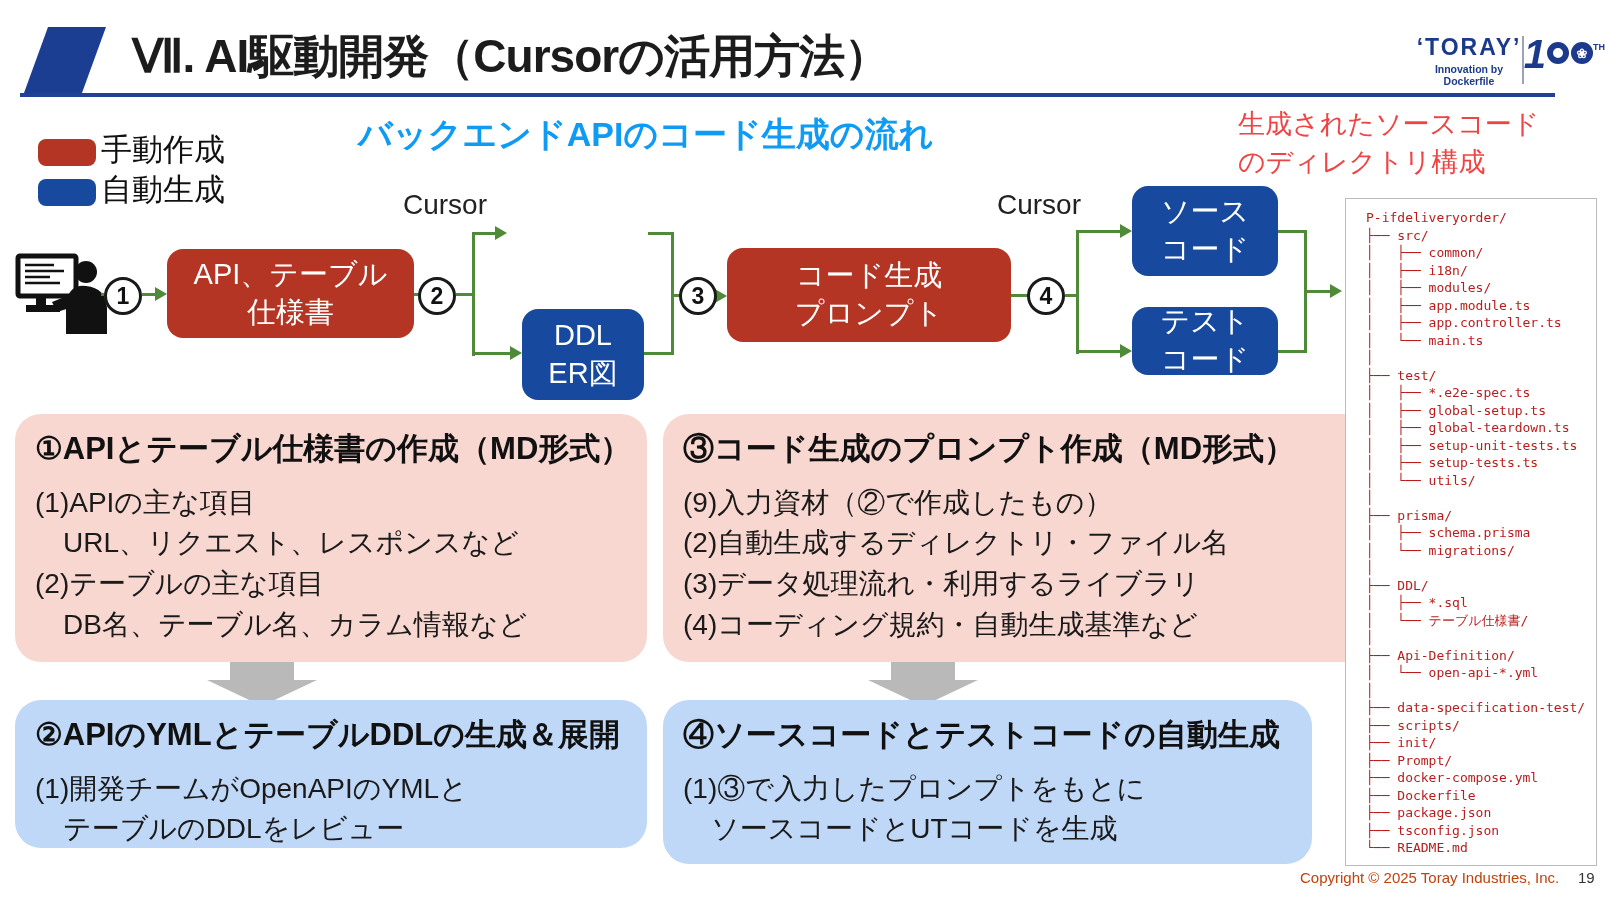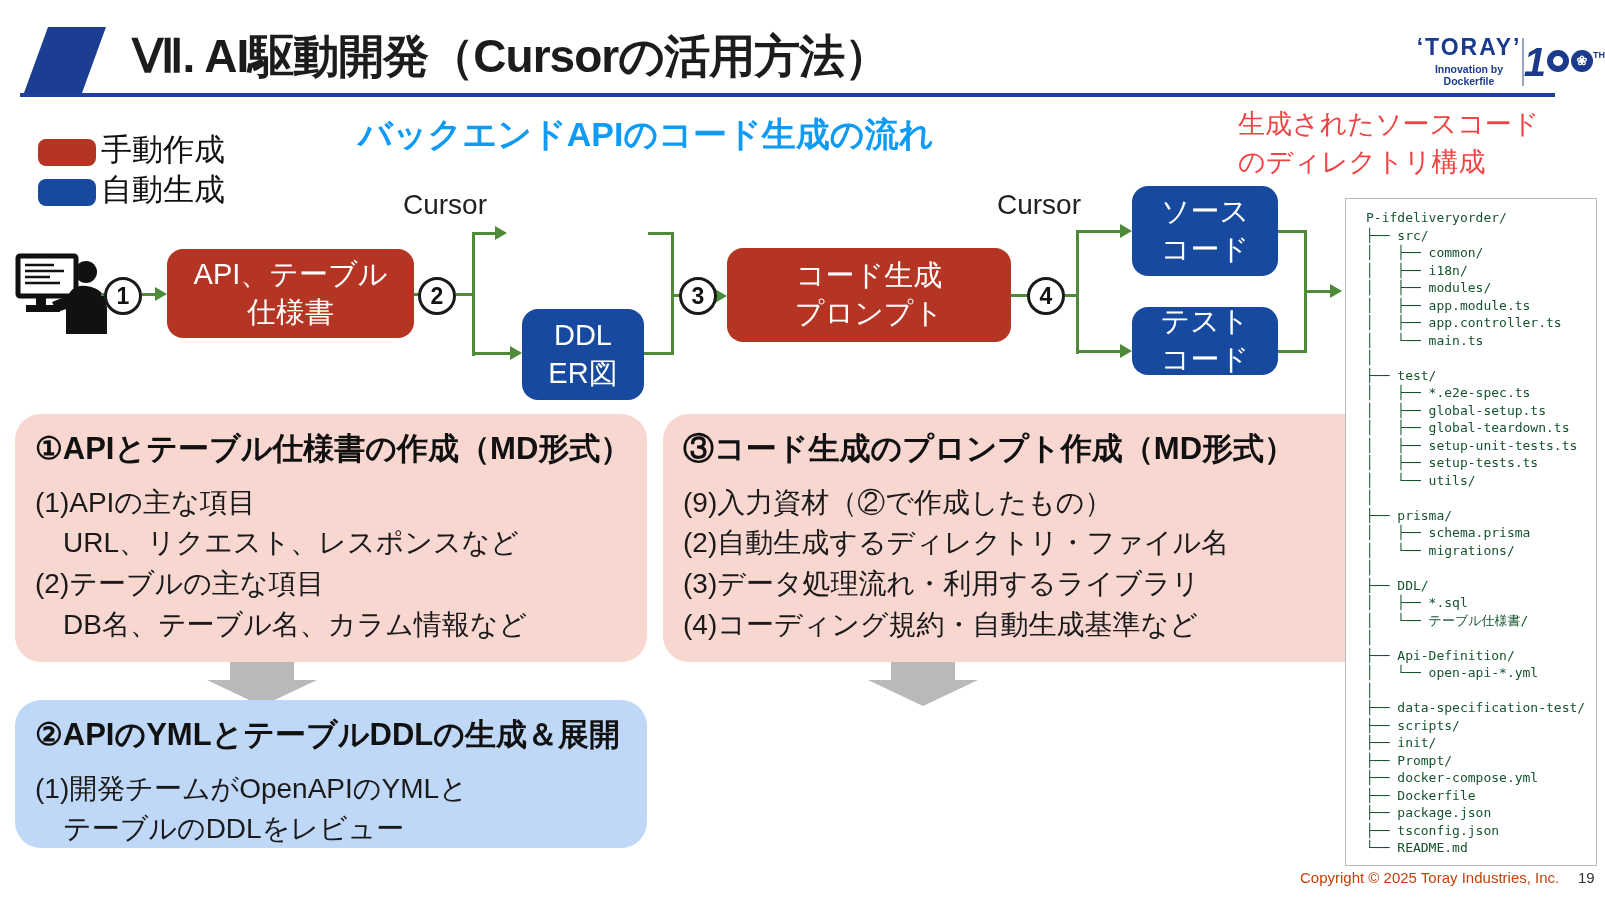--- a/index.html
+++ b/index.html
@@ -12,21 +12,21 @@
     --gray:#b9b9b9;
   }
   *{margin:0;padding:0;box-sizing:border-box}
   body{background:#e8e8e8;font-family:"Liberation Sans",sans-serif}
   .slide{position:relative;width:1605px;height:902px;background:#fff;overflow:hidden;margin:0 auto}
 
   
   .para{position:absolute;left:36px;top:27px;width:58px;height:66px;background:#1c3e92;transform:skewX(-20deg)}
   .title{position:absolute;left:132px;top:26px;font-size:46px;font-weight:bold;color:#1c1c1c;letter-spacing:-1px;white-space:nowrap}
   .rule{position:absolute;left:20px;top:93px;width:1535px;height:4px;background:#20409a}
-  .logo-wrap{position:absolute;left:1416px;top:36px;display:flex;align-items:center;}
+  .logo-wrap{position:absolute;left:1416px;top:36px;display:flex;}
   .brand{color:var(--navy);text-align:center}
   .brand .b1{font-size:23px;font-weight:bold;letter-spacing:2px;line-height:1}
   .brand .b2{font-size:10.5px;font-weight:bold;margin-top:4px}
   .logo-div{width:2px;height:48px;background:#9aa3bd}
   .anniv{display:flex;align-items:flex-start;color:var(--navy);font-weight:bold}
   .anniv .one{font-size:40px;line-height:0.9;font-style:italic}
   .ring{width:22px;height:22px;border:6px solid var(--navy);border-radius:50%;margin:6px 0 0 1px}
   .flower{width:22px;height:22px;background:var(--navy);border-radius:50%;margin:6px 0 0 2px;display:flex;align-items:center;justify-content:center;color:#fff;font-size:13px;line-height:1}
   .th{font-size:9px;margin-top:6px}
 
@@ -55,21 +55,21 @@
   .panel.pink{background:var(--pink)}
   .panel.lblue{background:var(--lblue)}
   .panel h2{font-size:31px;font-weight:bold;color:#111;line-height:1.25;white-space:nowrap}
   .panel .pbody{font-size:28px;color:#1a1a1a;line-height:1.45;margin-top:14px;white-space:pre-line}
 
   .fat-stem{position:absolute;width:64px;height:24px;background:var(--gray);z-index:0}
   .fat-tri{position:absolute;width:0;height:0;border-left:55px solid transparent;border-right:55px solid transparent;border-top:26px solid var(--gray);z-index:0}
 
   
   .tree-panel{position:absolute;left:1345px;top:198px;width:252px;height:668px;border:1.5px solid #bbb;background:#fff}
-  .tree{position:absolute;left:20px;top:10px;font-family:"DejaVu Sans Mono",monospace;font-size:13px;line-height:17.5px;color:#14532d;white-space:pre}
+  .tree{position:absolute;left:20px;top:10px;font-family:"DejaVu Sans Mono",monospace;font-size:13px;line-height:17.5px;color:#b91c1c;white-space:pre}
 
   
   .copyright{position:absolute;left:1300px;top:869px;font-size:15px;color:#c2410c;white-space:nowrap}
   .pagenum{position:absolute;left:1578px;top:869px;font-size:15px;color:#333}
 </style>
 </head>
 <body>
 
 <div class="slide">
 
@@ -178,20 +178,25 @@
     <div class="pbody">(9)入力資材（②で作成したもの）
 (2)自動生成するディレクトリ・ファイル名
 (3)データ処理流れ・利用するライブラリ
 (4)コーディング規約・自動生成基準など</div>
   </div>
   <div class="panel lblue" style="left:15px;top:700px;width:632px;height:148px">
     <h2>②APIのYMLとテーブルDDLの生成＆展開</h2>
     <div class="pbody">(1)開発チームがOpenAPIのYMLと
 　テーブルのDDLをレビュー</div>
   </div>
+  <div class="panel lblue" style="left:663px;top:700px;width:649px;height:164px">
+    <h2>④ソースコードとテストコードの自動生成</h2>
+    <div class="pbody">(1)③で入力したプロンプトをもとに
+　ソースコードとUTコードを生成</div>
+  </div>
 
   <div class="tree-panel">
     <div class="tree">P-ifdeliveryorder/
 ├── src/
 │   ├── common/
 │   ├── i18n/
 │   ├── modules/
 │   ├── app.module.ts
 │   ├── app.controller.ts
 │   └── main.ts

